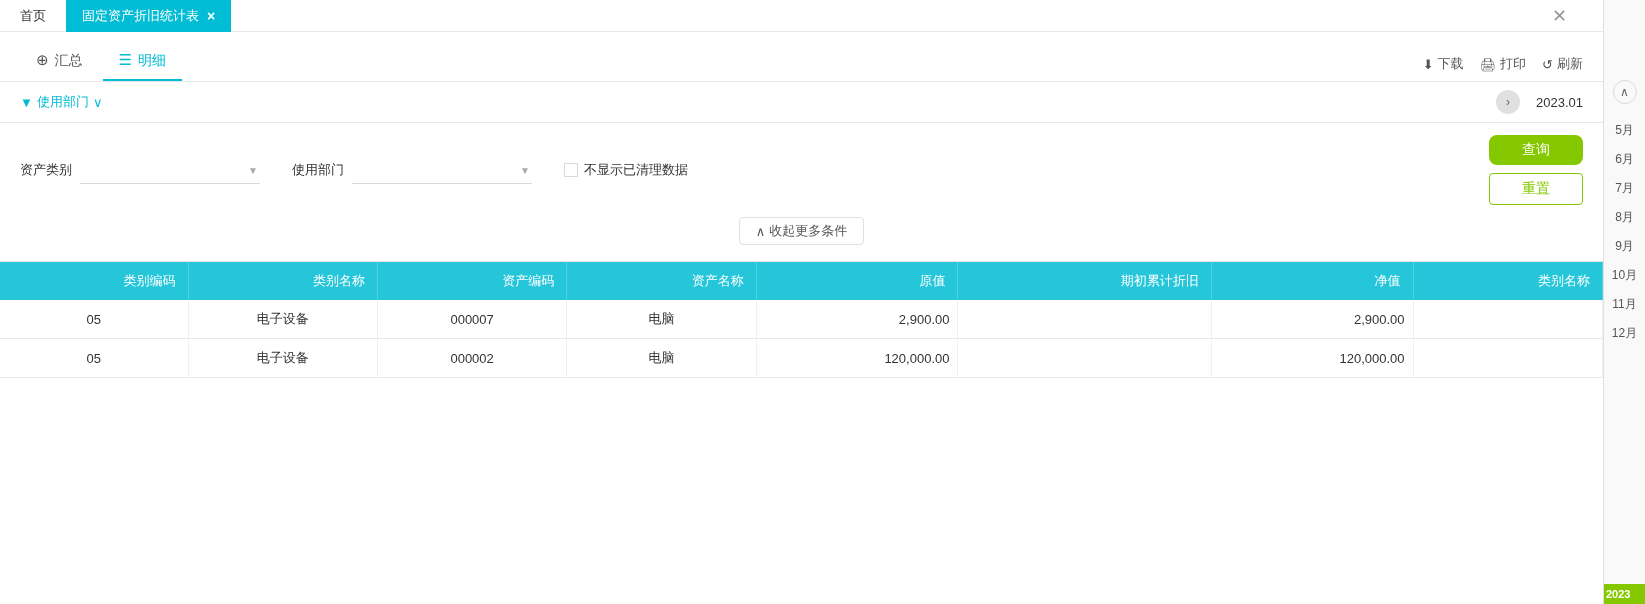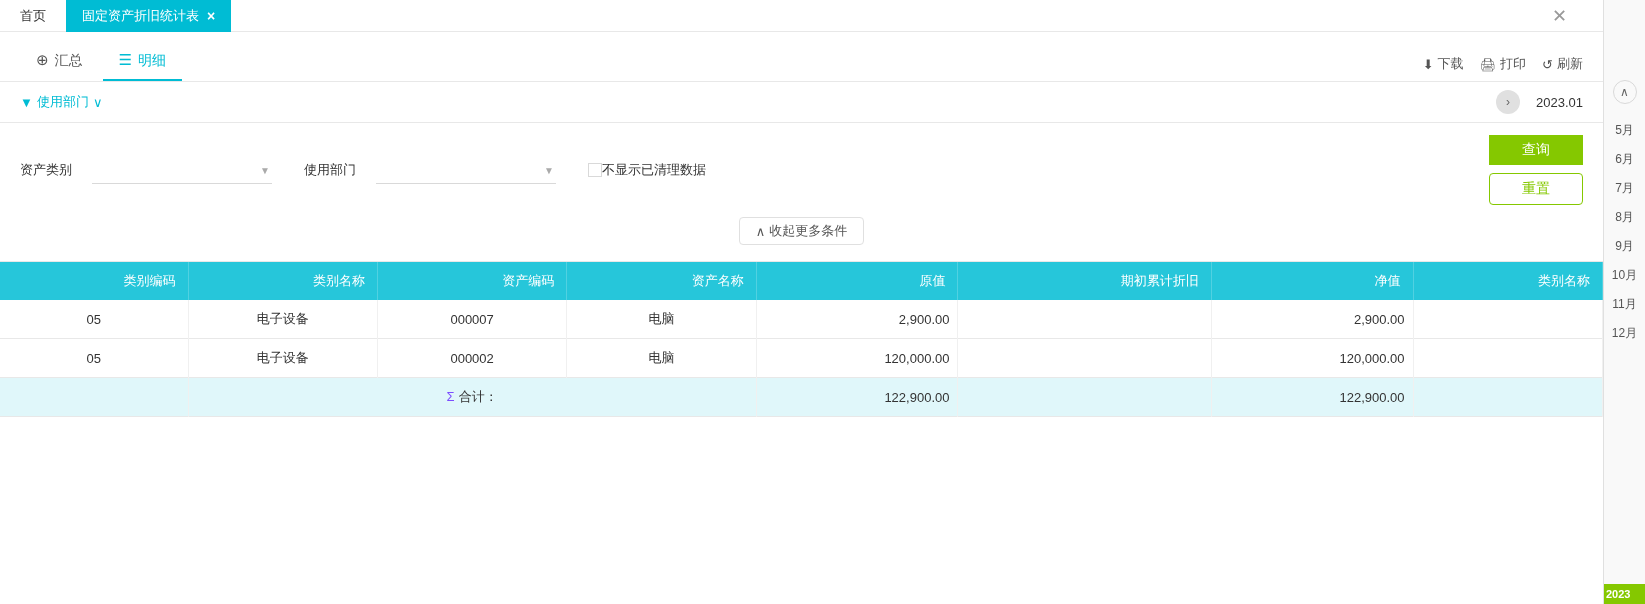--- a/index.html
+++ b/index.html
@@ -190,21 +190,21 @@
     }
     .filter-row {
       display: flex;
       align-items: center;
       gap: 32px;
       margin-bottom: 12px;
     }
     .filter-field {
       display: flex;
       align-items: center;
-      gap: 20px;
+      gap: 8px;
     }
     .filter-label {
       color: #333;
       font-size: 13px;
       white-space: nowrap;
     }
     .filter-select {
       width: 180px;
       height: 28px;
       border: none;
@@ -226,38 +226,38 @@
     .select-arrow {
       position: absolute;
       right: 2px;
       color: #aaa;
       font-size: 10px;
       pointer-events: none;
     }
     .checkbox-wrap {
       display: flex;
       align-items: center;
-      gap: 0;
+      gap: 6px;
     }
     .checkbox-box {
       width: 14px;
       height: 14px;
       border: 1px solid #d9d9d9;
       background: #fff;
       display: inline-block;
     }
     .checkbox-label {
       font-size: 13px;
       color: #333;
     }
     .btn-query {
       background: #85c800;
       color: #fff;
       border: none;
-      border-radius: 0;
+      border-radius: 8px;
       padding: 6px 32px;
       font-size: 14px;
       cursor: pointer;
       font-weight: 500;
     }
     .btn-reset {
       background: #fff;
       color: #85c800;
       border: 1px solid #85c800;
       border-radius: 4px;
@@ -486,30 +486,20 @@
           <tr>
     <td>05</td>
     <td>电子设备</td>
     <td>000002</td>
     <td>电脑</td>
     <td class="text-right">120,000.00</td>
     <td class="text-right"></td>
     <td class="text-right">120,000.00</td>
     <td class="text-right"></td>
   </tr>
-          <tr class="summary-row">
-  <td></td>
-  <td colspan="3">
-    <span class="summary-icon">Σ</span>合计：
-  </td>
-  <td class="text-right">122,900.00</td>
-  <td class="text-right"></td>
-  <td class="text-right">122,900.00</td>
-  <td class="text-right"></td>
-</tr>
         </tbody>
     </table>
   </div>
 </div>
 
 <div class="right-sidebar">
   <div class="sidebar-scroll-up">∧</div>
   <div id="sidebar-months">
       <div class="sidebar-month">5月</div>
       <div class="sidebar-month">6月</div>

